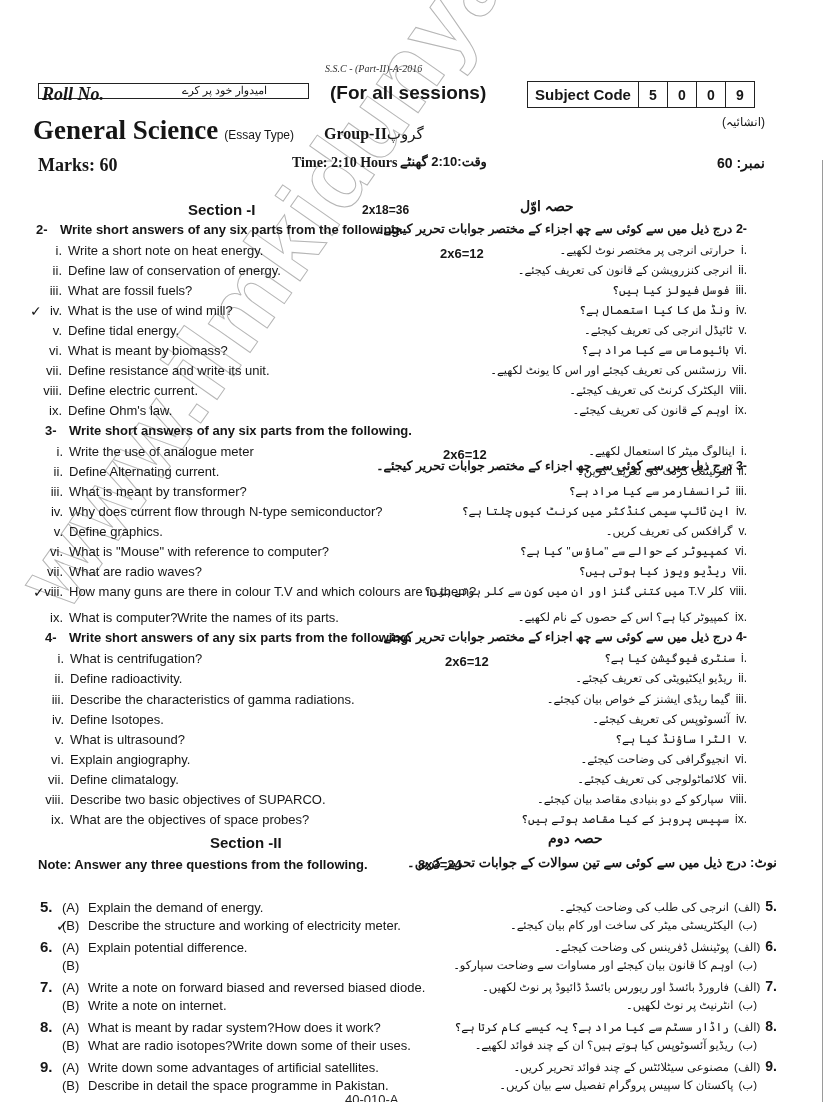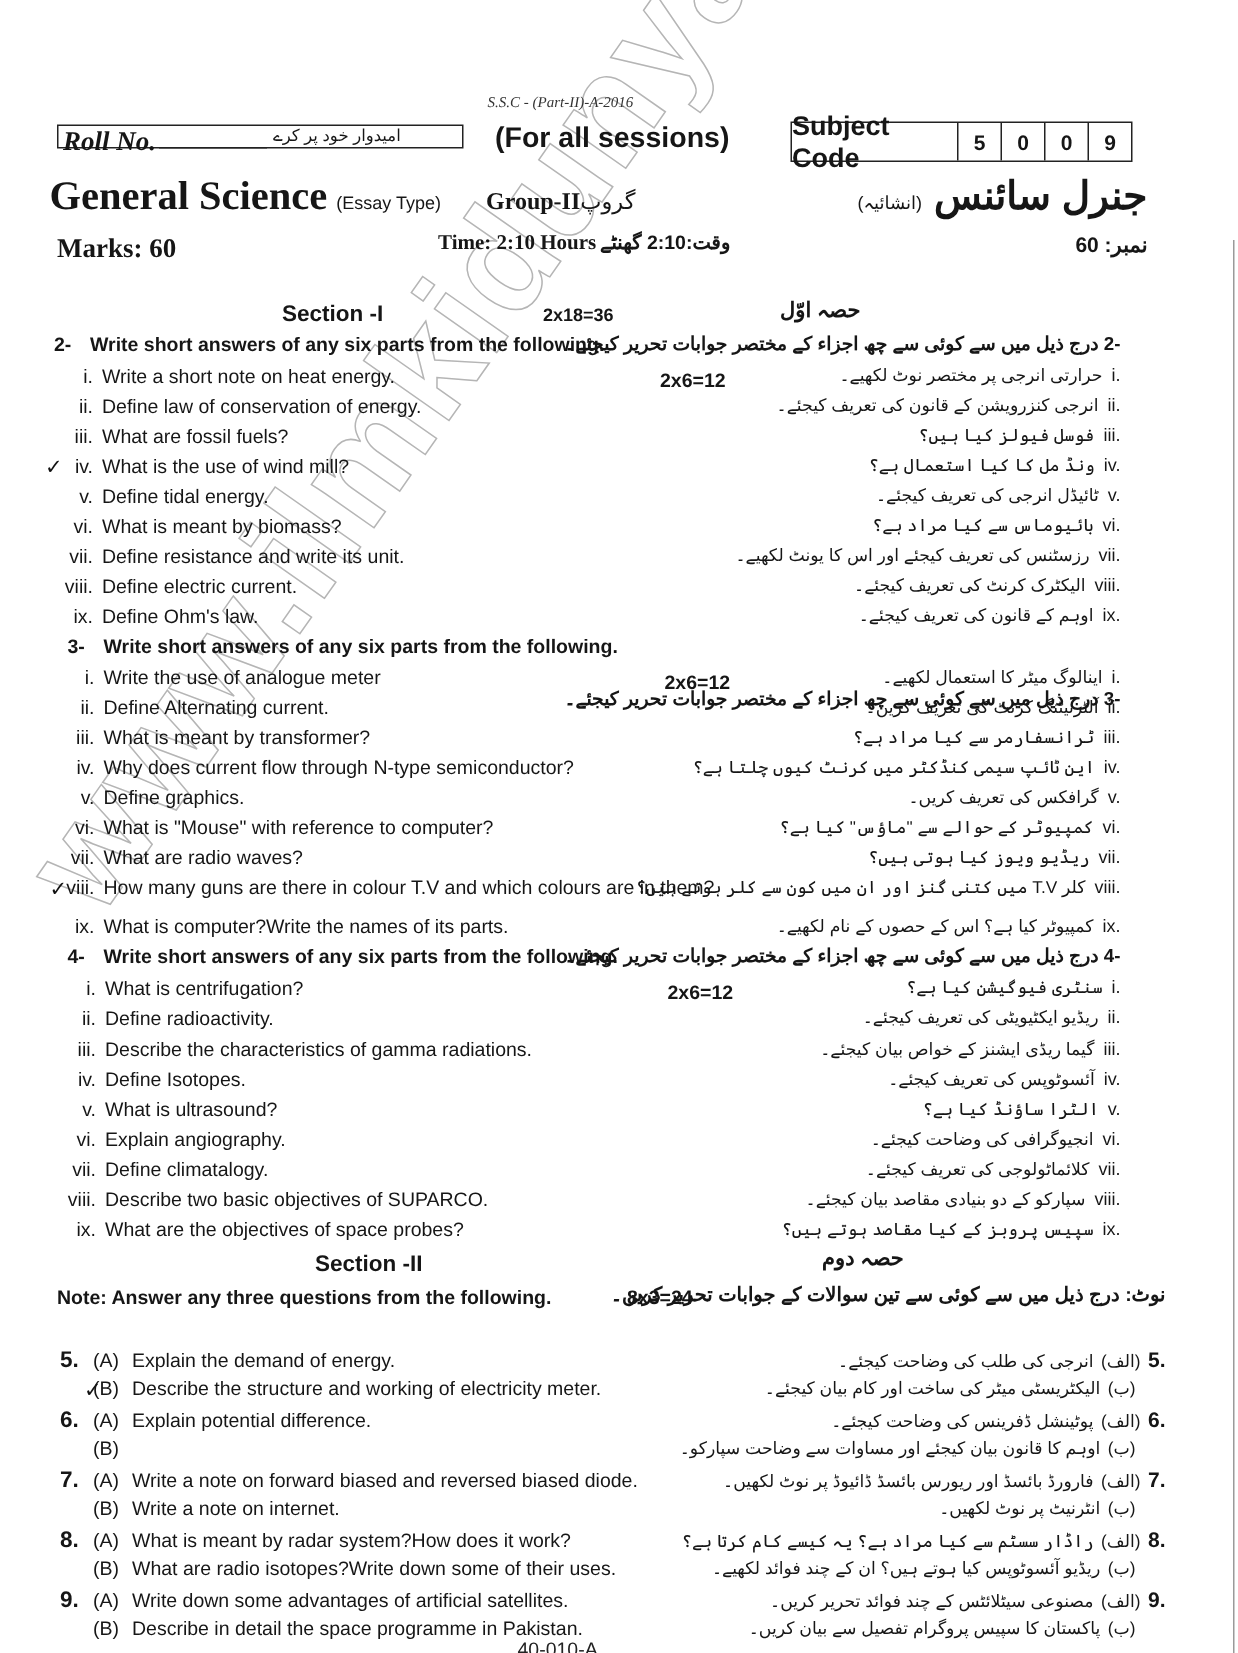--- a/index.html
+++ b/index.html
@@ -15,21 +15,21 @@
 
     .roll-box { position: absolute; left: 38px; top: 83px; width: 271px; height: 16px; border: 1.5px solid #222; box-sizing: border-box; display: flex; align-items: flex-start; padding-left: 3px; }
     .roll-label { font-family: "Liberation Serif", serif; font-style: italic; font-weight: bold; font-size: 18px; }
     .roll-blank { display: inline-block; width: 72px; border-bottom: 1.2px solid #222; height: 14px; margin-left: 2px; }
     .roll-urdu { font-size: 11px; margin-left: 4px; direction: rtl; }
 
     .sessions { position: absolute; left: 330px; top: 82px; font-size: 19px; font-weight: bold; }
 
     .subject-code { position: absolute; left: 527px; top: 81px; display: flex; border: 1.5px solid #222; height: 27px; box-sizing: border-box; }
     .subject-code .cell { border-left: 1.5px solid #222; display: flex; align-items: center; justify-content: center; font-weight: bold; font-size: 14px; width: 28px; }
-    .subject-code .cell.label { border-left: none; width: 110px; font-size: 18px; }
+    .subject-code .cell.label { border-left: none; width: 110px; font-size: 15px; }
 
     .title-row { position: absolute; left: 33px; top: 115px; display: flex; align-items: baseline; }
     .title { font-family: "Liberation Serif", serif; font-weight: bold; font-size: 27px; }
     .essay-type { font-size: 12px; margin-left: 6px; }
     .group { font-family: "Liberation Serif", serif; font-weight: bold; font-size: 16px; margin-left: 30px; }
     .group-urdu { font-size: 15px; }
     .urdu-title { position: absolute; right: 60px; top: 115px; direction: rtl; display: flex; align-items: baseline; gap: 8px; }
     .urdu-title .big { font-size: 26px; font-weight: bold; }
     .urdu-title .small { font-size: 12px; }
 
@@ -102,21 +102,20 @@
   </div>
 
   <div class="title-row">
     <span class="title">General Science</span>
     <span class="essay-type">(Essay Type)</span>
     <span class="group">Group-II</span>
     <span class="group-urdu">گروپ</span>
   </div>
 
   <div class="urdu-title">
-    <span class="big">جنرل سائنس</span>
     <span class="small">(انشائیہ)</span>
   </div>
 
   <div class="marks">Marks: 60</div>
   <div class="time">Time: 2:10 Hours</div>
   <div class="time-urdu">وقت:2:10 گھنٹے</div>
   <div class="marks-urdu">نمبر: 60</div>
 
   <div class="section-head" style="left:188px; top:201px;">Section -I</div>
   <div class="section-marks" style="left:362px; top:203px;">2x18=36</div>

